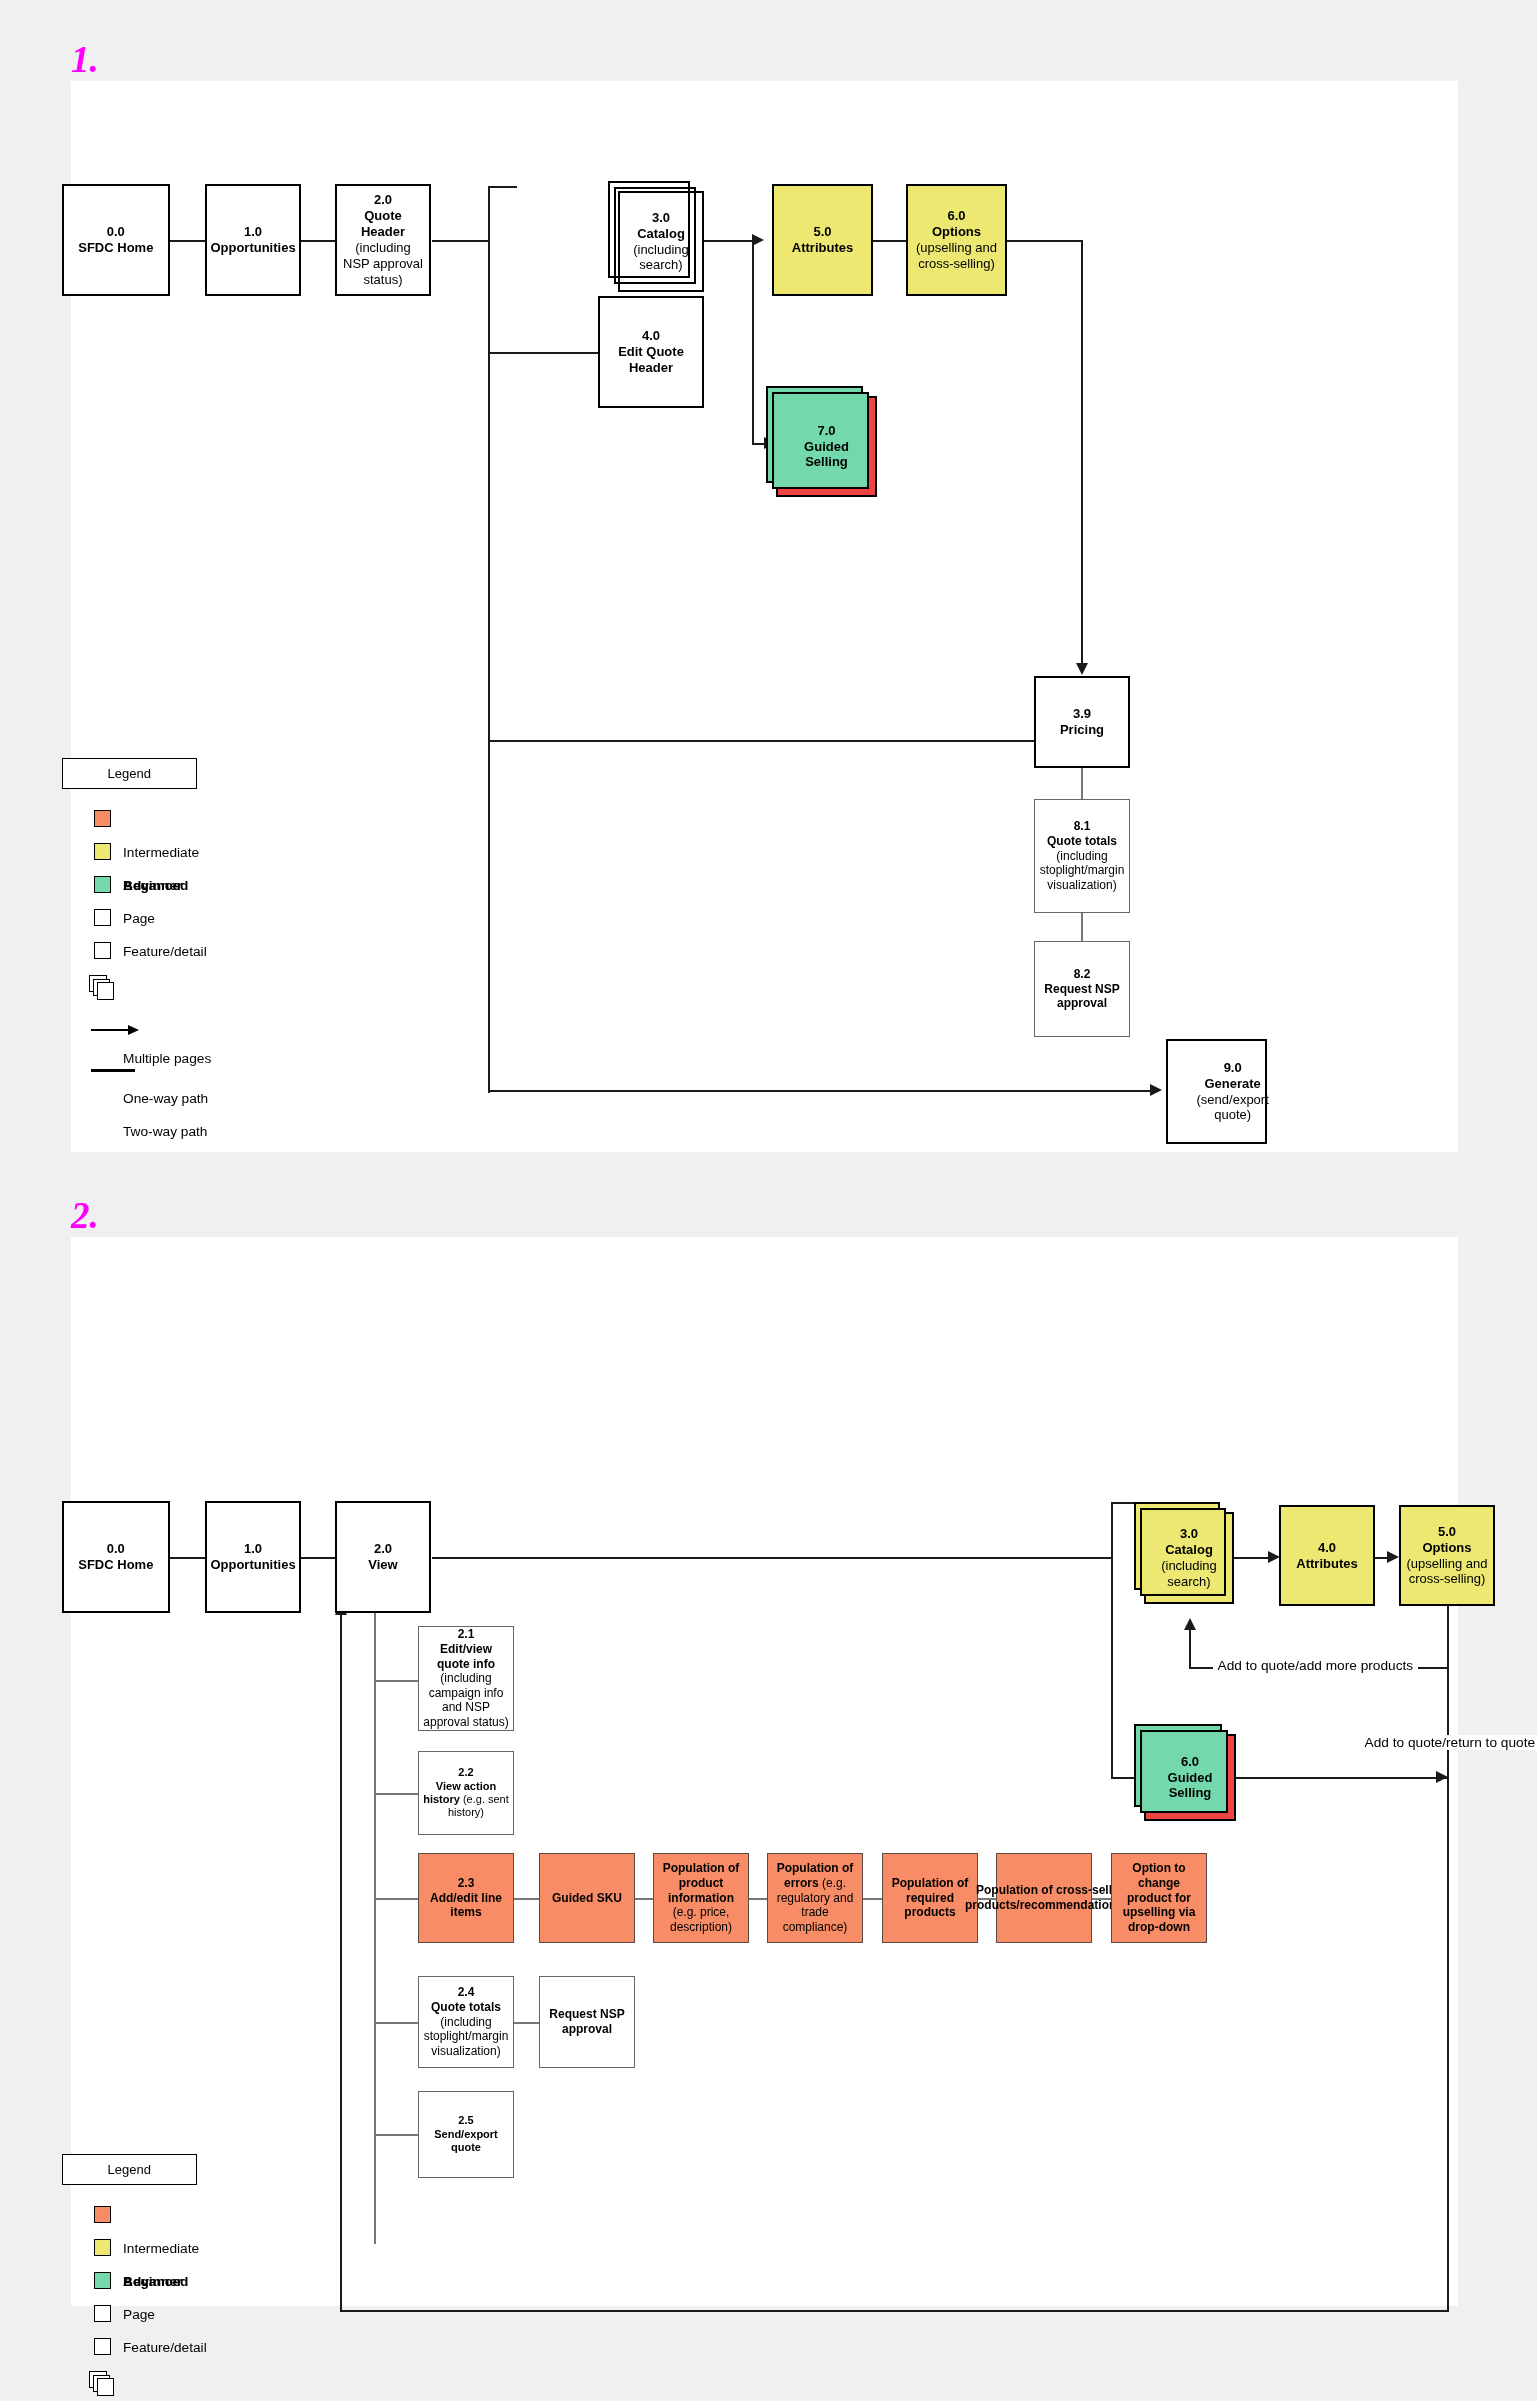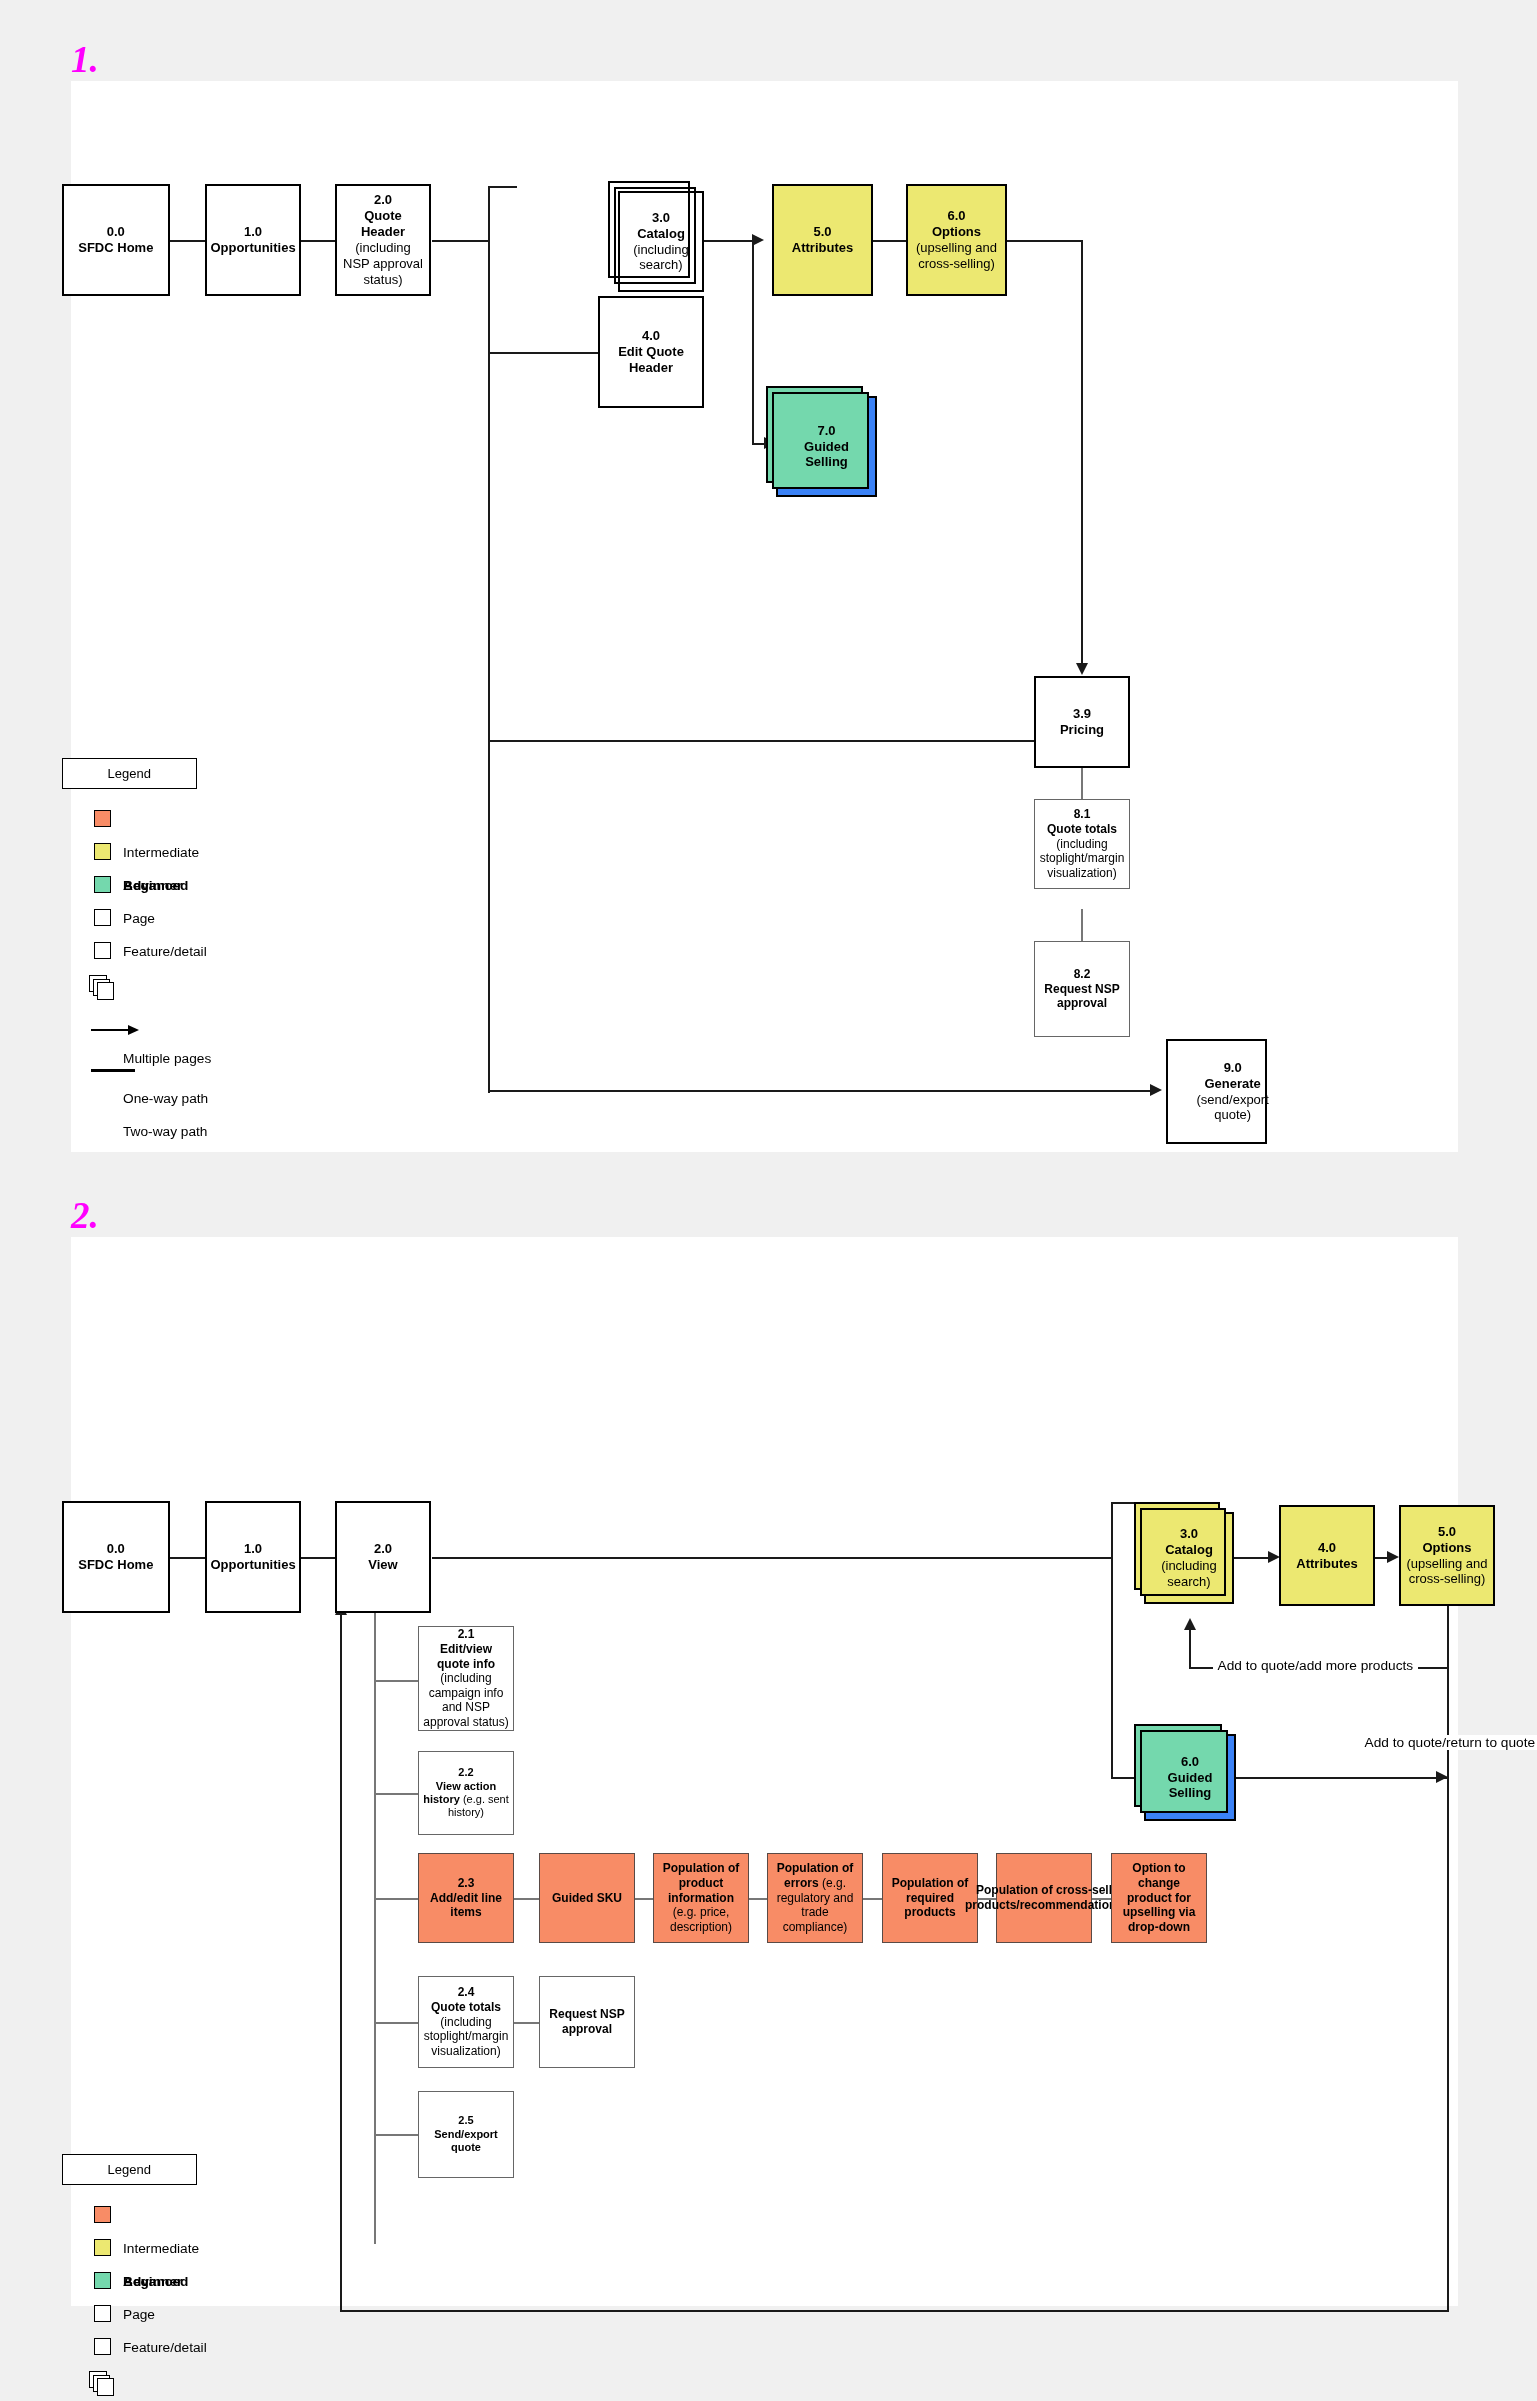--- a/index.html
+++ b/index.html
@@ -35,21 +35,21 @@
     line-height:1.22;
     color:#000;
     z-index:5;
   }
   .box .bt{padding:0 3.7px;}
   .box b{font-weight:bold;}
 
   .page{border:2.7px solid #000;background:#fff;}
   .detail{border:1.8px solid #666;background:#fff;}
   .yellow{border:2.7px solid #000;background:#ece871;}
-  .green{border:2.7px solid #000;background:#3b82f6;}
+  .green{border:2.7px solid #000;background:#ef4444;}
   .orange{border:1.8px solid #5a4a45;background:#f88c66;}
 
   
   .stack::before,.stack::after{
     content:"";
     position:absolute;
     box-sizing:border-box;
     border:2.7px solid #000;
     z-index:-1;
   }
@@ -197,21 +197,21 @@
     </div>
   </div>
 
   <div class="box page" style="left:963px;top:595px;width:96px;height:92px;">
     <div class="bt" style="font-size:13px;">
       <b>3.9</b><br>
       <b>Pricing</b>
     </div>
   </div>
 
-  <div class="box detail" style="left:963px;top:718px;width:96px;height:90px;">
+  <div class="box detail" style="left:963px;top:718px;width:96px;height:114px;">
     <div class="bt" style="font-size:12px;">
       <b>8.1</b><br>
       <b>Quote totals</b><br>
       <span>(including stoplight/margin visualization)</span>
     </div>
   </div>
 
   <div class="box detail" style="left:963px;top:860px;width:96px;height:96px;">
     <div class="bt" style="font-size:12px;">
       <b>8.2</b><br>

